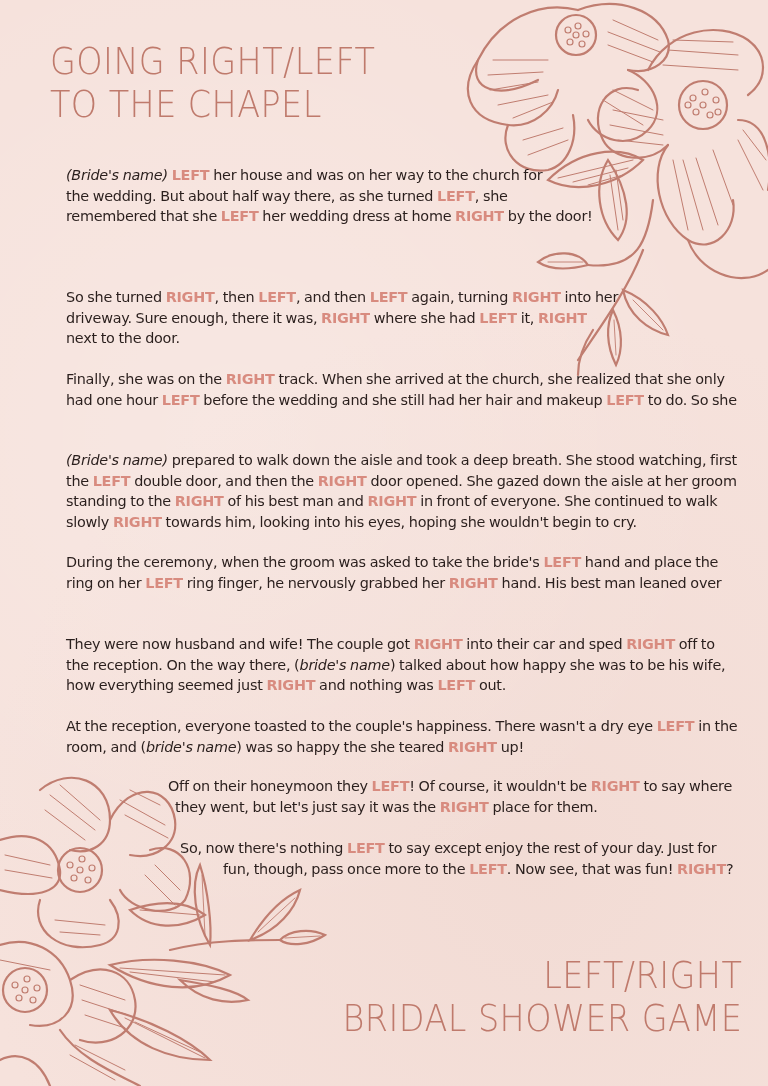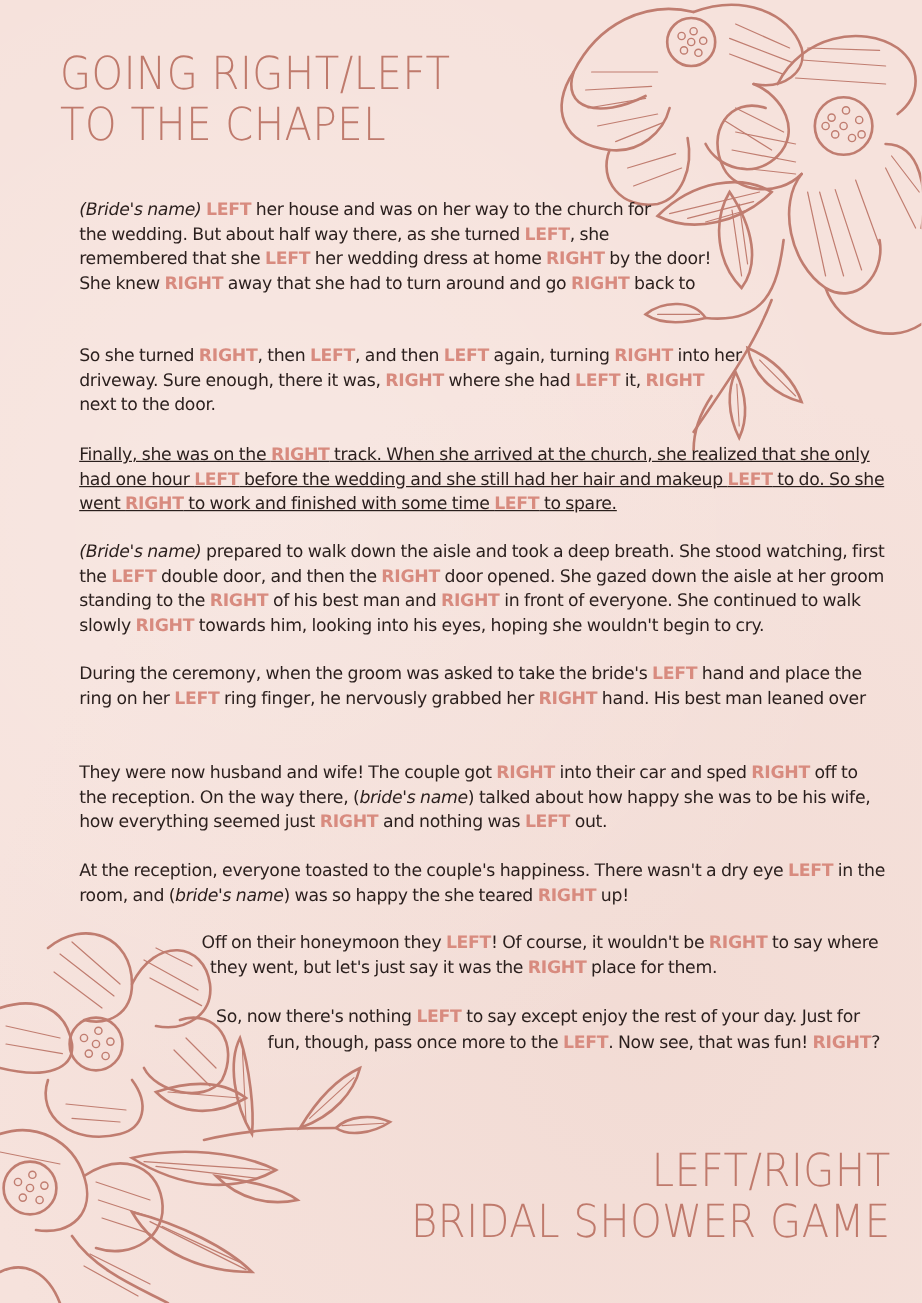--- a/index.html
+++ b/index.html
@@ -52,21 +52,21 @@
       font-family: "DejaVu Sans", sans-serif;
       letter-spacing: -0.25px;
       word-spacing: -0.5px;
     }
     .p { position: absolute; left: 50px; }
     .p .ln { display: block; white-space: nowrap; margin-left: 16px; }
     .hl { color: #d88b7f; font-weight: 700; }
     .it { font-style: italic; }
     .p1 { top: 165px; }
     .p2 { top: 287px; }
-    .p3 { top: 369px; text-decoration: underline; }
+    .p3 { top: 369px; }
     .p4 { top: 450px; }
     .p5 { top: 552px; }
     .p6 { top: 634px; }
     .p7 { top: 716px; }
     .p8 { top: 776px; left: 152px; }
     .p8 .ln2 { padding-left: 7px; }
     .p9 { top: 838px; left: 164px; }
     .p9 .ln2 { padding-left: 43px; }
   </style>
 </head>
@@ -246,31 +246,29 @@
   <h1 class="title title-top">
     <span class="line">GOING RIGHT/LEFT</span>
     <span class="line">TO THE CHAPEL</span>
   </h1>
 
   <div class="story" id="story">
     <div class="p p1">
         <span class="ln ln1"><span class="it">(Bride's name)</span><span> </span><span class="hl">LEFT</span><span> her house and was on her way to the church for</span></span>
         <span class="ln ln2"><span>the wedding. But about half way there, as she turned </span><span class="hl">LEFT</span><span>, she</span></span>
         <span class="ln ln3"><span>remembered that she </span><span class="hl">LEFT</span><span> her wedding dress at home </span><span class="hl">RIGHT</span><span> by the door!</span></span>
-        <span class="ln ln4"><span>She knew </span><span class="hl">RIGHT</span><span> away that she had to turn around and go </span><span class="hl">RIGHT</span><span> back to</span></span>
       </div>
     <div class="p p2">
         <span class="ln ln1"><span>So she turned </span><span class="hl">RIGHT</span><span>, then </span><span class="hl">LEFT</span><span>, and then </span><span class="hl">LEFT</span><span> again, turning </span><span class="hl">RIGHT</span><span> into her</span></span>
         <span class="ln ln2"><span>driveway. Sure enough, there it was, </span><span class="hl">RIGHT</span><span> where she had </span><span class="hl">LEFT</span><span> it, </span><span class="hl">RIGHT</span></span>
         <span class="ln ln3"><span>next to the door.</span></span>
       </div>
     <div class="p p3">
         <span class="ln ln1"><span>Finally, she was on the </span><span class="hl">RIGHT</span><span> track. When she arrived at the church, she realized that she only</span></span>
         <span class="ln ln2"><span>had one hour </span><span class="hl">LEFT</span><span> before the wedding and she still had her hair and makeup </span><span class="hl">LEFT</span><span> to do. So she</span></span>
-        <span class="ln ln3"><span>went </span><span class="hl">RIGHT</span><span> to work and finished with some time </span><span class="hl">LEFT</span><span> to spare.</span></span>
       </div>
     <div class="p p4">
         <span class="ln ln1"><span class="it">(Bride's name)</span><span> prepared to walk down the aisle and took a deep breath. She stood watching, first</span></span>
         <span class="ln ln2"><span>the </span><span class="hl">LEFT</span><span> double door, and then the </span><span class="hl">RIGHT</span><span> door opened. She gazed down the aisle at her groom</span></span>
         <span class="ln ln3"><span>standing to the </span><span class="hl">RIGHT</span><span> of his best man and </span><span class="hl">RIGHT</span><span> in front of everyone. She continued to walk</span></span>
         <span class="ln ln4"><span>slowly </span><span class="hl">RIGHT</span><span> towards him, looking into his eyes, hoping she wouldn't begin to cry.</span></span>
       </div>
     <div class="p p5">
         <span class="ln ln1"><span>During the ceremony, when the groom was asked to take the bride's </span><span class="hl">LEFT</span><span> hand and place the</span></span>
         <span class="ln ln2"><span>ring on her </span><span class="hl">LEFT</span><span> ring finger, he nervously grabbed her </span><span class="hl">RIGHT</span><span> hand. His best man leaned over</span></span>

